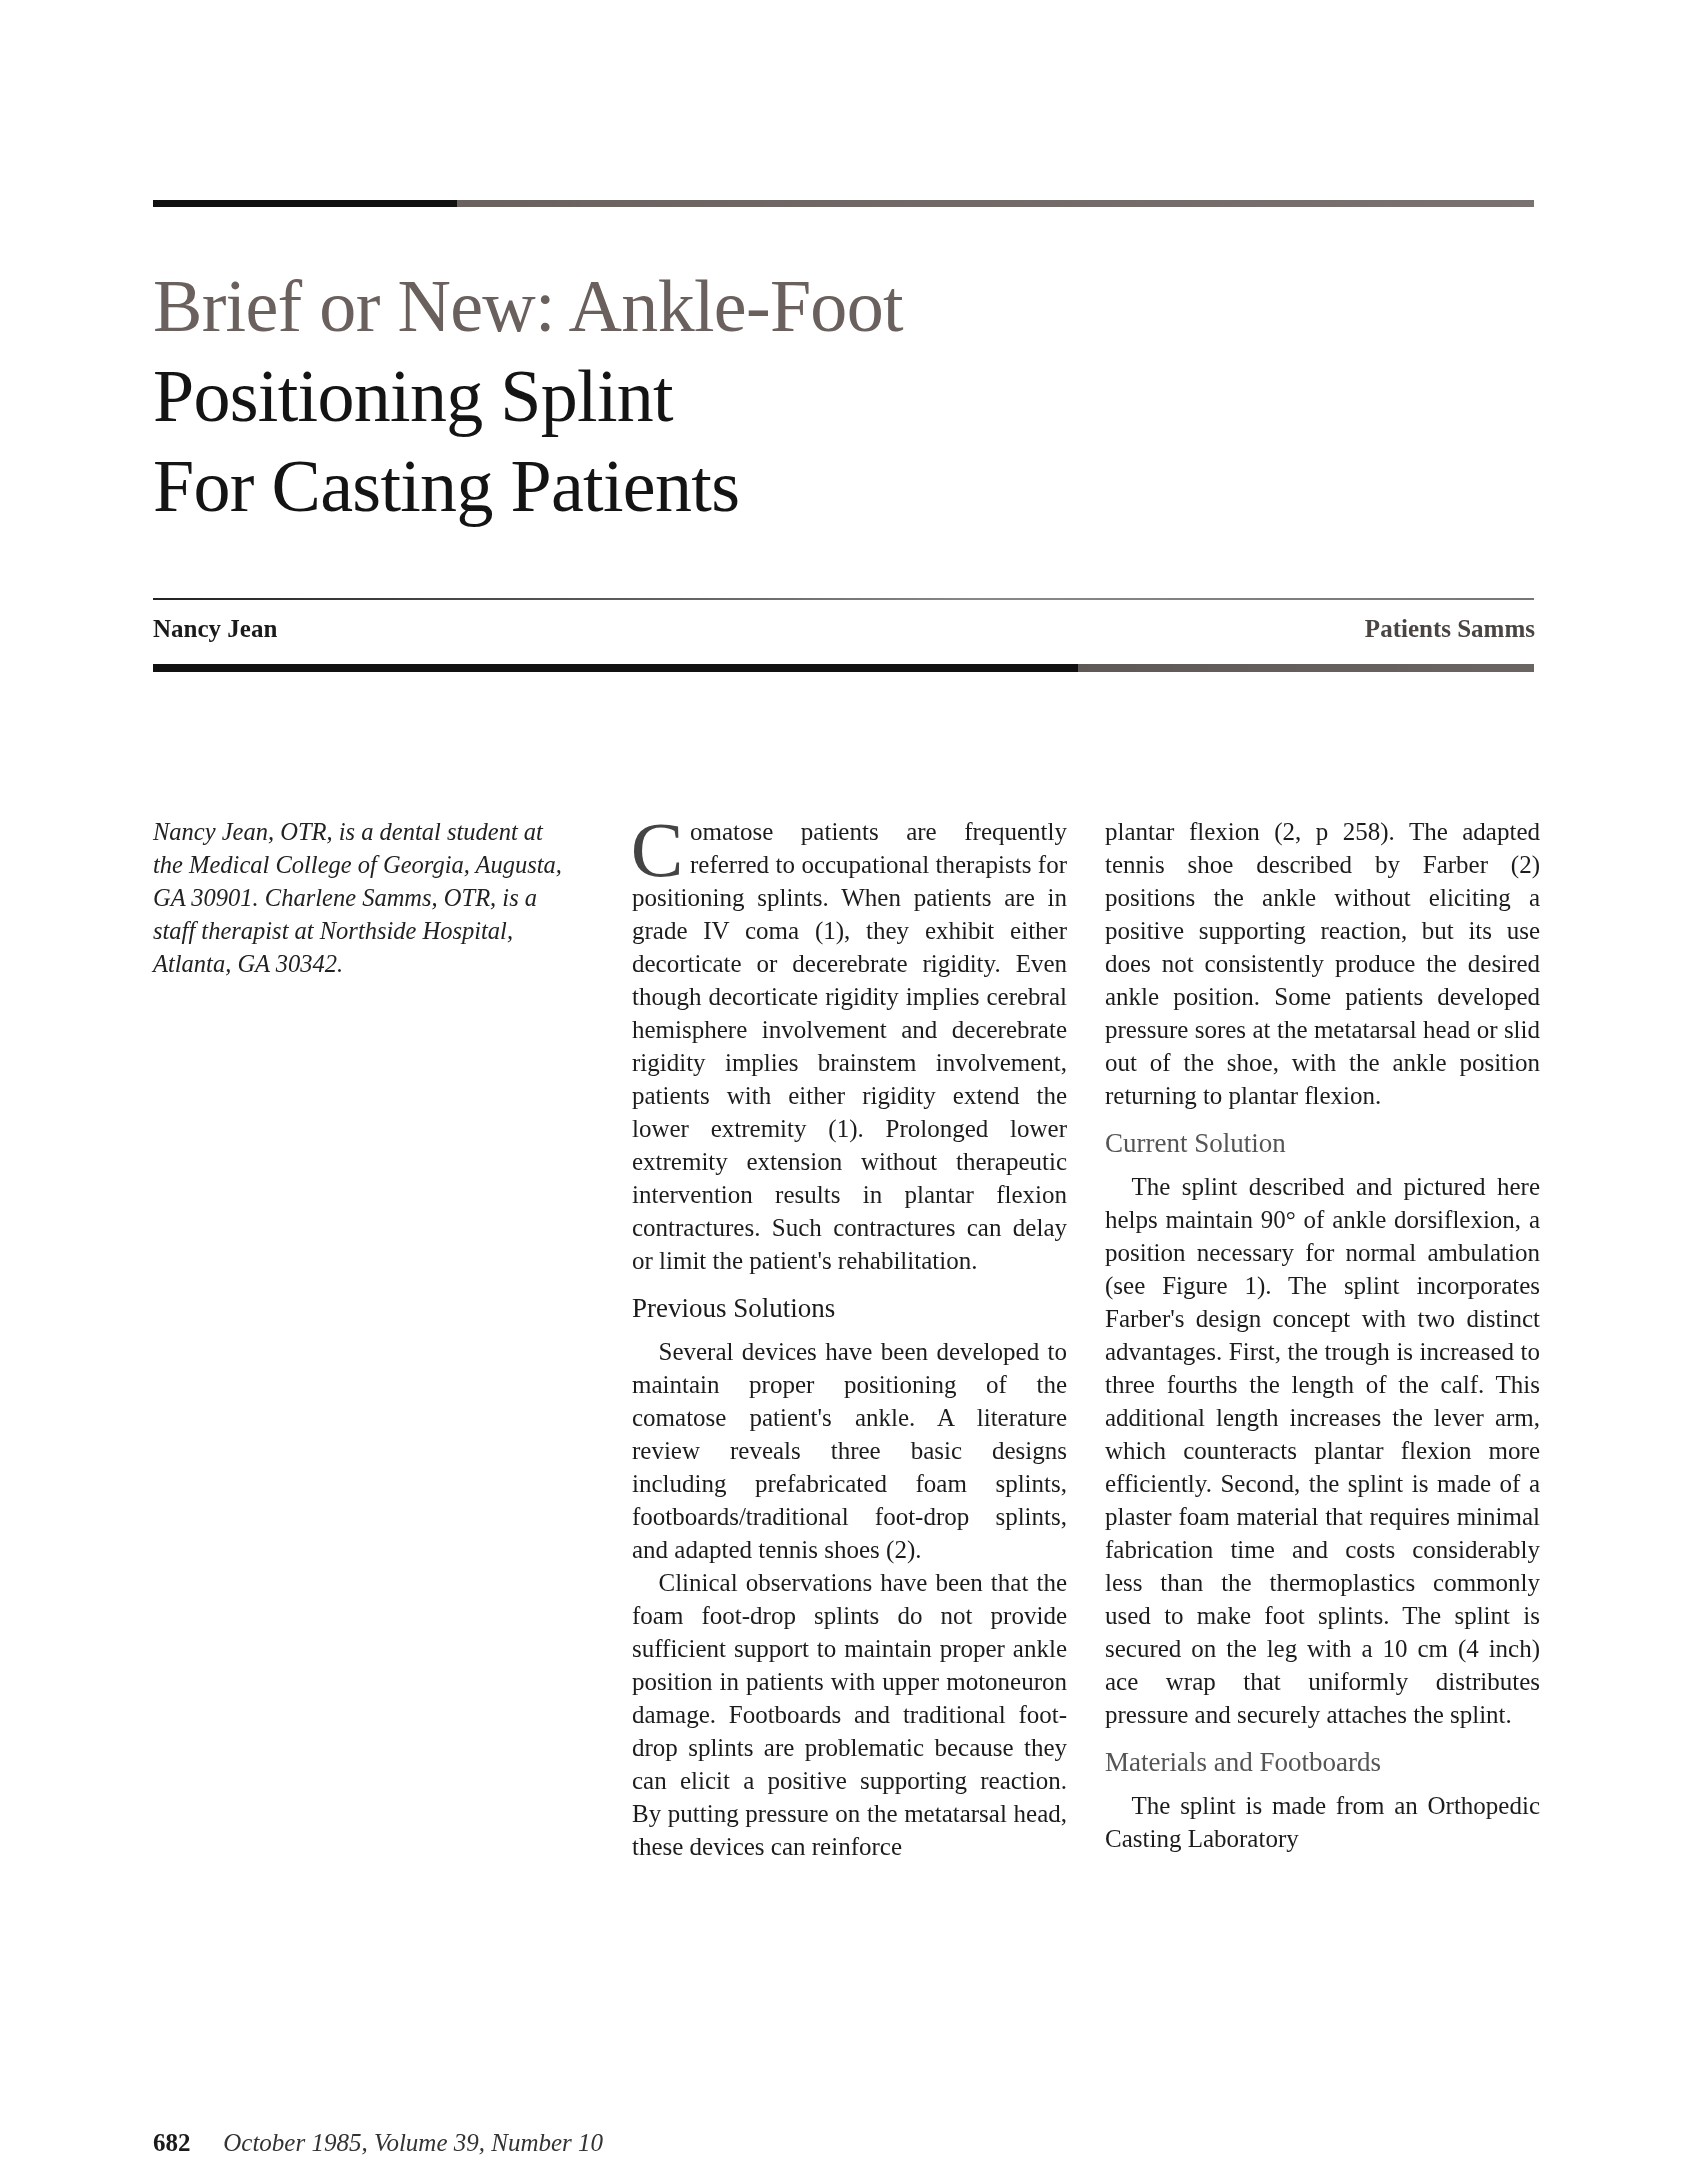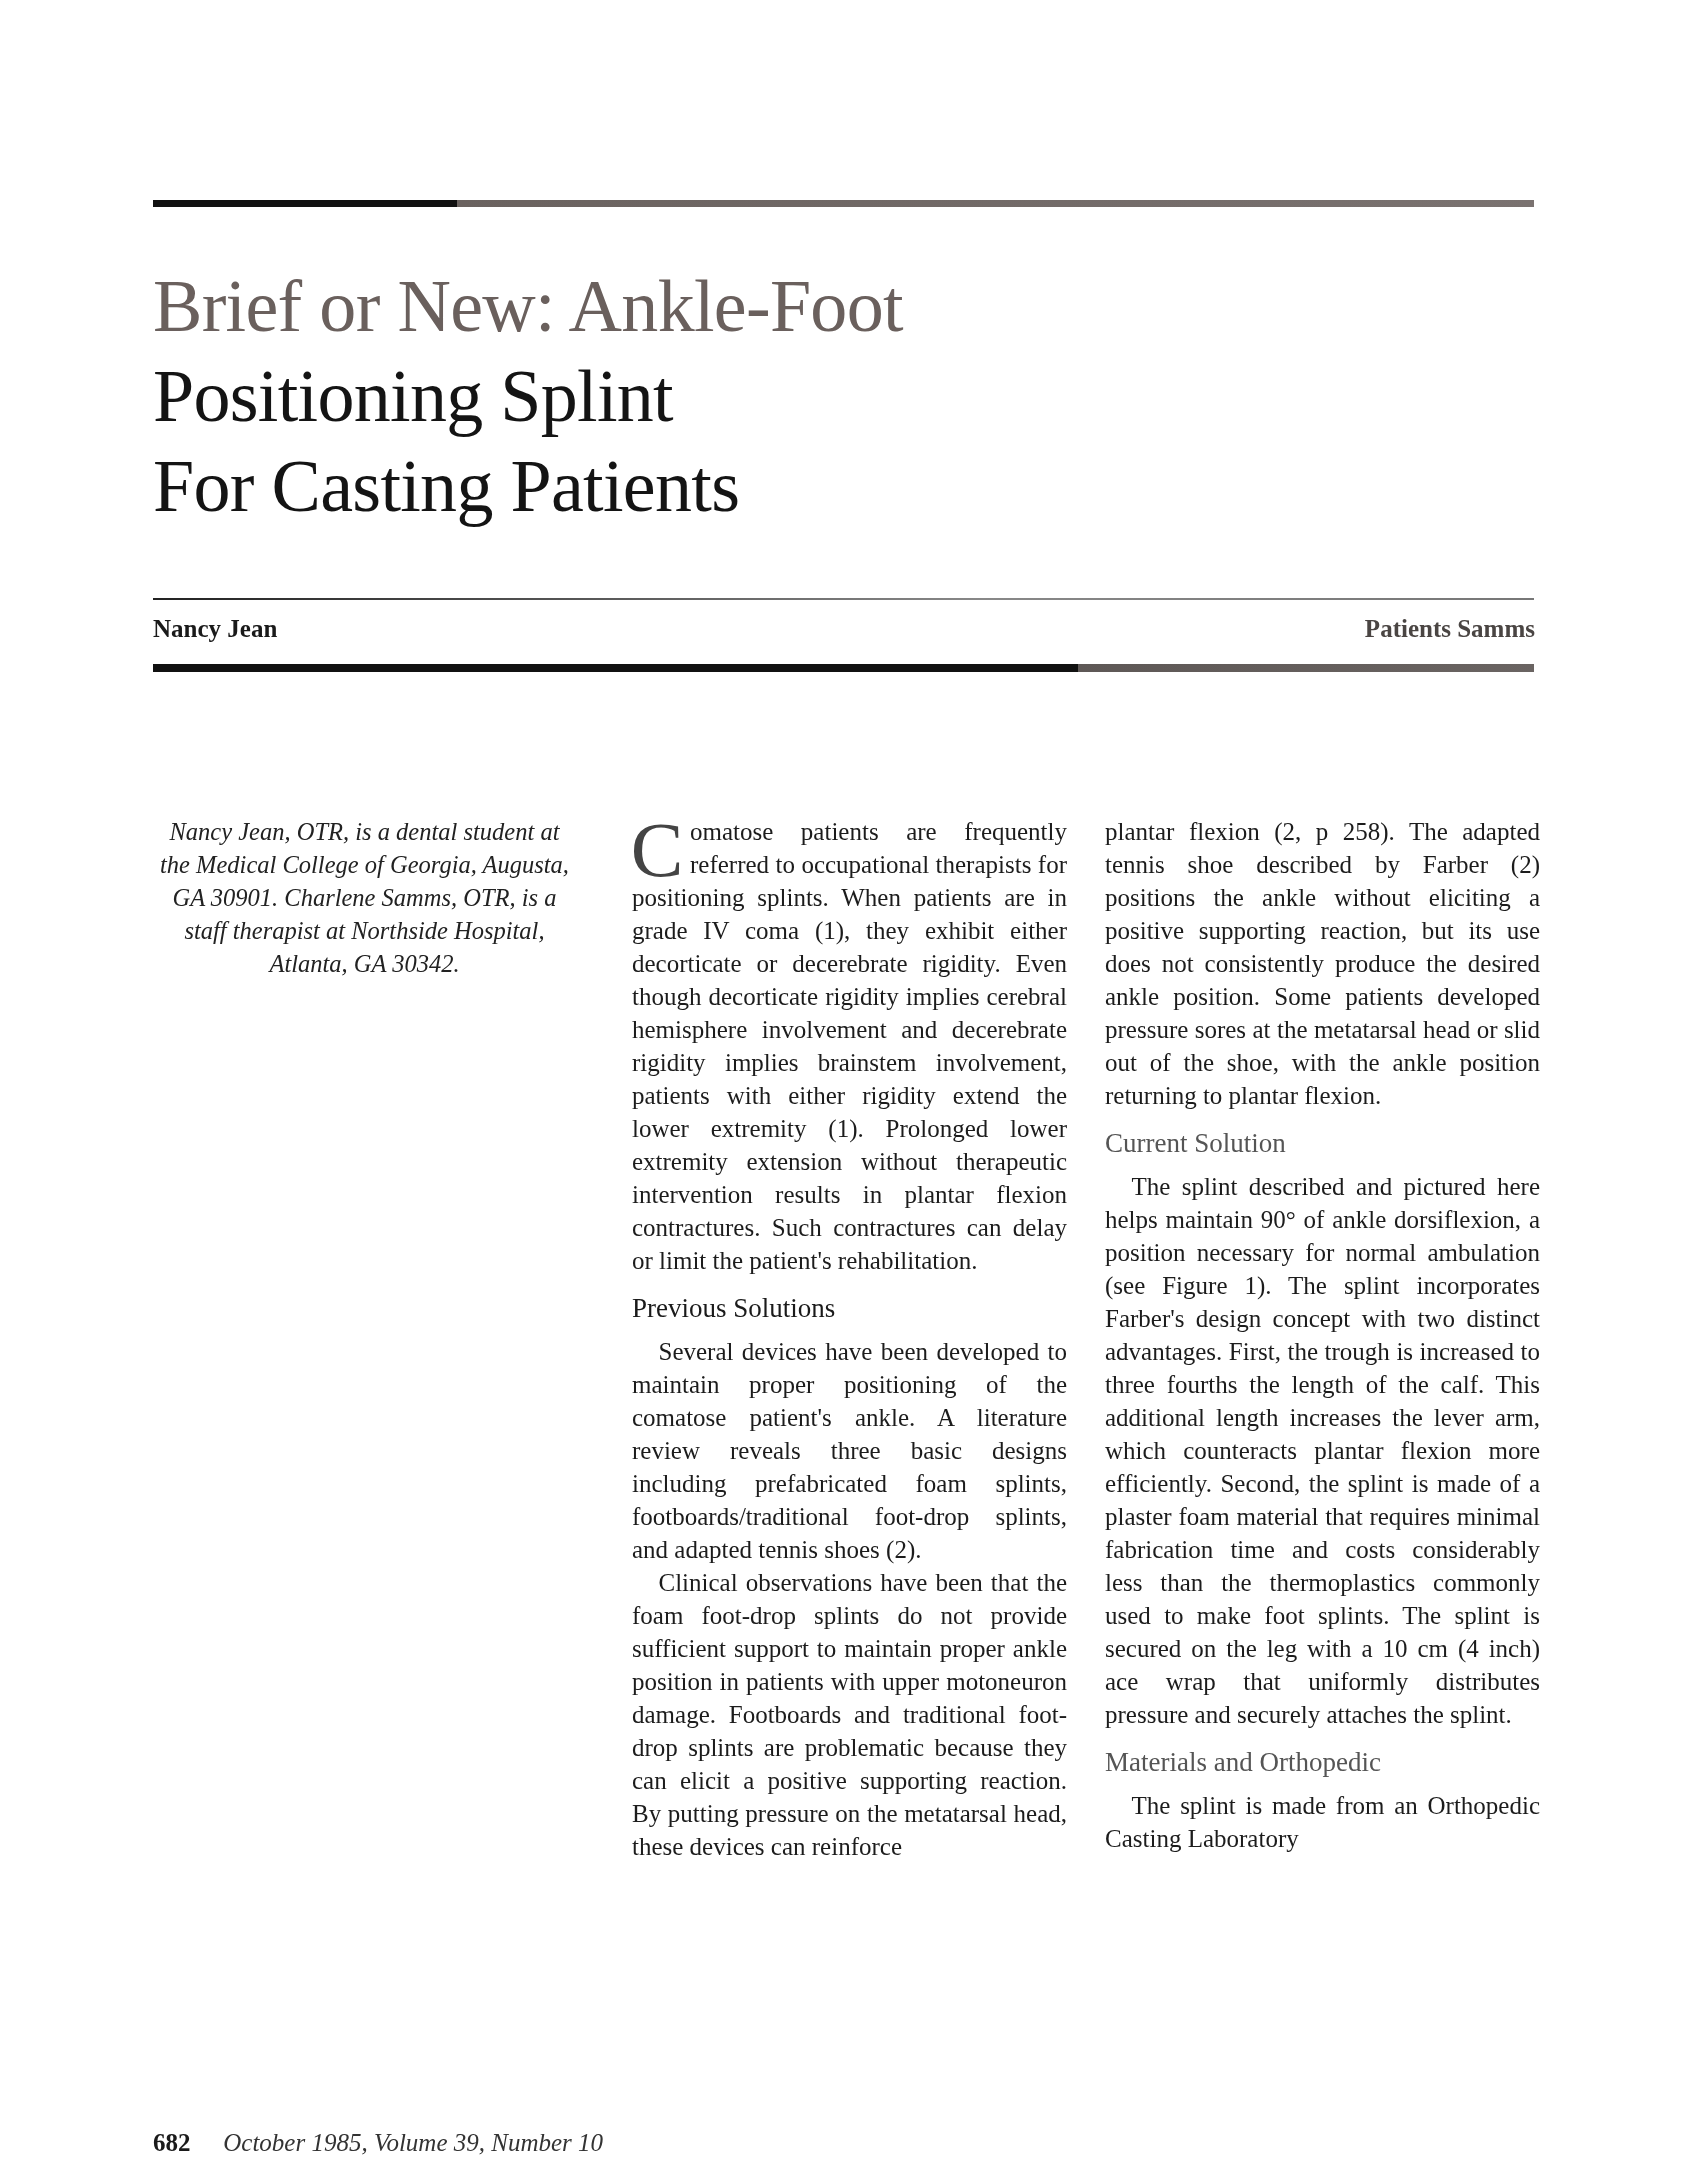--- a/index.html
+++ b/index.html
@@ -12,21 +12,21 @@
     font-family:"Liberation Serif", serif; font-weight:normal; font-size:74px; line-height:90px;
     letter-spacing:-0.7px; margin:0; }
   .title .line { display:block; white-space:nowrap; }
   .title .l1 { color:#6a605d; }
   .title .l2 { color:#141414; }
   .title .l3 { color:#141414; }
   .author { position:absolute; top:615px; font-family:"Liberation Serif", serif; font-weight:bold; font-size:25px; }
   .author-left { left:153px; color:#1a1a1a; }
   .author-right { right:152px; color:#4a4543; }
   .bio { position:absolute; left:153px; top:815px; width:423px;
-    font-family:"Liberation Serif", serif; font-style:italic; font-size:24.5px; line-height:33px; color:#222;text-align:center; }
+    font-family:"Liberation Serif", serif; font-style:italic; font-size:24.5px; line-height:33px; color:#222; }
   .col { position:absolute; top:815px; width:435px;
     font-family:"Liberation Serif", serif; font-size:25px; line-height:33px; color:#1c1c1c;
     text-align:justify; hyphens:manual; }
   .col2 { left:632px; }
   .col3 { left:1105px; }
   .col p { margin:0; text-indent:26.5px; }
   .col p.noindent { text-indent:0; }
   .dropcap { float:left; font-size:79px; line-height:61px; margin:4px 6.6px 0 -1.3px; color:#444; font-family:"Liberation Serif", serif; }
   .col h2 { margin:14.6px 0 10.6px 0; font-family:"Liberation Serif", serif; font-weight:normal; font-size:27px; line-height:33px; color:#1a1a1a; text-align:left; }
   .col3 h2.gray { color:#555; }
@@ -56,21 +56,21 @@
   <p class="noindent"><span class="dropcap">C</span><span>omatose patients are frequently referred to occupational therapists for positioning splints. When patients are in grade IV coma (1), they exhibit either decorticate or decerebrate rigidity. Even though decorticate rigidity implies cerebral hemisphere involvement and decerebrate rigidity implies brainstem involvement, patients with either rigidity extend the lower extremity (1). Prolonged lower extremity extension without therapeutic intervention results in plantar flexion contractures. Such contractures can delay or limit the patient's rehabilitation.</span></p>
   <h2>Previous Solutions</h2>
   <p>Several devices have been developed to maintain proper positioning of the comatose patient's ankle. A literature review reveals three basic designs including prefabricated foam splints, footboards/traditional foot-drop splints, and adapted tennis shoes (2).</p>
   <p>Clinical observations have been that the foam foot-drop splints do not provide sufficient support to maintain proper ankle position in patients with upper motoneuron damage. Footboards and traditional foot-drop splints are problematic because they can elicit a positive supporting reaction. By putting pressure on the metatarsal head, these devices can reinforce</p>
 </div>
 
 <div class="col col3">
   <p class="noindent">plantar flexion (2, p 258). The adapted tennis shoe described by Farber (2) positions the ankle without eliciting a positive supporting reaction, but its use does not consistently produce the desired ankle position. Some patients developed pressure sores at the metatarsal head or slid out of the shoe, with the ankle position returning to plantar flexion.</p>
   <h2 class="gray">Current Solution</h2>
   <p>The splint described and pictured here helps maintain 90° of ankle dorsiflexion, a position necessary for normal ambulation (see Figure 1). The splint incorporates Farber's design concept with two distinct advantages. First, the trough is increased to three fourths the length of the calf. This additional length increases the lever arm, which counteracts plantar flexion more efficiently. Second, the splint is made of a plaster foam material that requires minimal fabrication time and costs considerably less than the thermoplastics commonly used to make foot splints. The splint is secured on the leg with a 10 cm (4 inch) ace wrap that uniformly distributes pressure and securely attaches the splint.</p>
-  <h2 class="gray">Materials and Orthopedic</h2>
+  <h2 class="gray">Materials and Footboards</h2>
   <p>The splint is made from an Orthopedic Casting Laboratory</p>
 </div>
 
 <div class="footer">
   <span class="page">682</span>
   <span class="issue">October 1985, Volume 39, Number 10</span>
 </div>
 
 
 </body></html>

